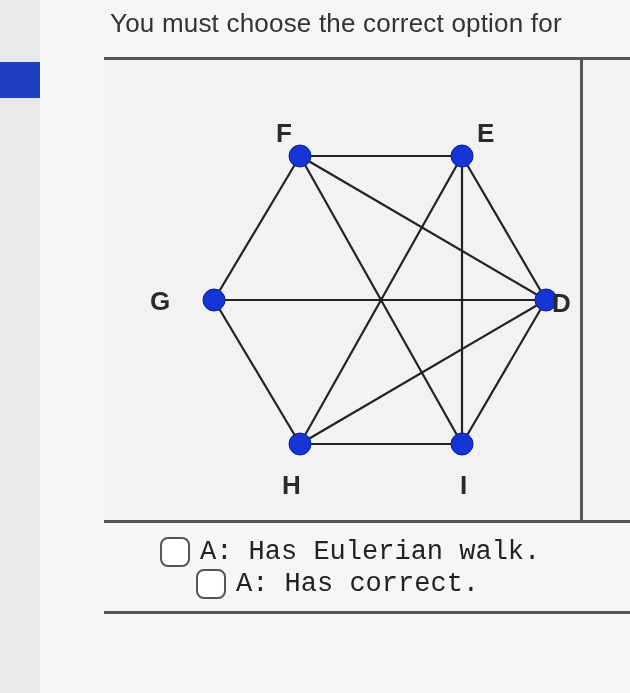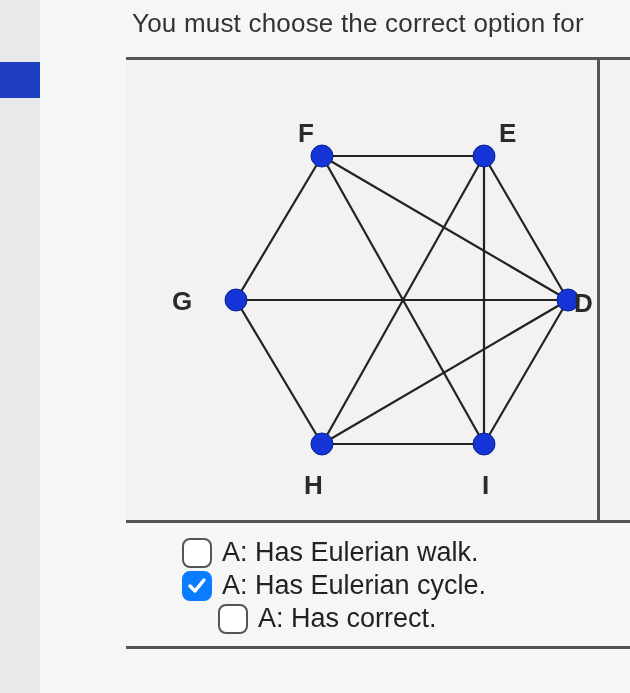--- a/index.html
+++ b/index.html
@@ -10,21 +10,21 @@
     width: 630px;
     height: 693px;
     overflow: hidden;
     color: #222;
   }
   .page {
     background: #f6f6f7;
     margin: 0 0 5px 40px;
     min-height: 100%;
     position: relative;
-    padding: 8px 0 0 32px;
+    padding: 8px 0 0 10px;
     box-sizing: border-box;
   }
   .blue-tab {
     position: absolute;
     left: -40px;
     top: 62px;
     width: 40px;
     height: 36px;
     background: #1d3fbf;
   }
@@ -68,20 +68,21 @@
   }
   .options {
     margin: 14px 0 0 110px;
     font-size: 27px;
     color: #222;
   }
   .opt {
     display: flex;
     align-items: center;
     margin: 2px 0;
+    font-family: Liberation Mono, monospace;
   }
   .opt.o3 { margin-left: 36px; }
   .cbox {
     width: 30px;
     height: 30px;
     border-radius: 8px;
     border: 2.5px solid #555;
     margin-right: 10px;
     display: inline-flex;
     align-items: center;
@@ -148,28 +149,20 @@
     <div class="right-cell"></div>
   </div>
 
   <div class="options">
     <div class="opt">
       <span class="cbox">
         
       </span>
       <span>A: Has Eulerian walk.</span>
     </div>
-    <div class="opt">
-      <span class="cbox checked">
-        <svg width="20" height="20" viewBox="0 0 20 20">
-            <path d="M3 10 L8 15 L17 4" stroke="#fff" stroke-width="3.4" fill="none" stroke-linecap="round" stroke-linejoin="round"></path>
-          </svg>
-      </span>
-      <span>A: Has Eulerian cycle.</span>
-    </div>
     <div class="opt o3">
       <span class="cbox">
         
       </span>
       <span>A: Has correct.</span>
     </div>
   </div>
 
   <div class="bottom-rule"></div>
 </div>

